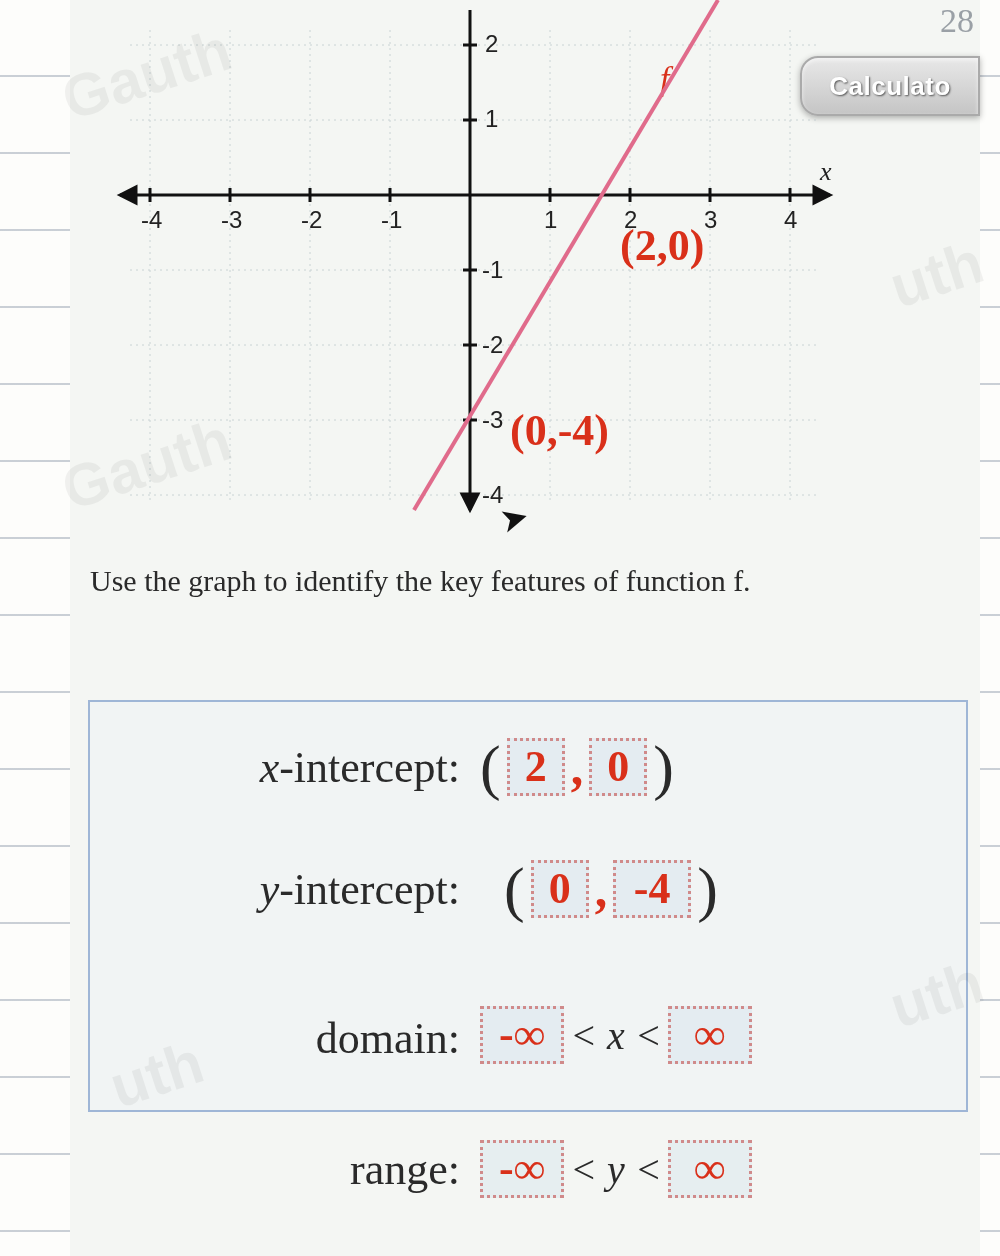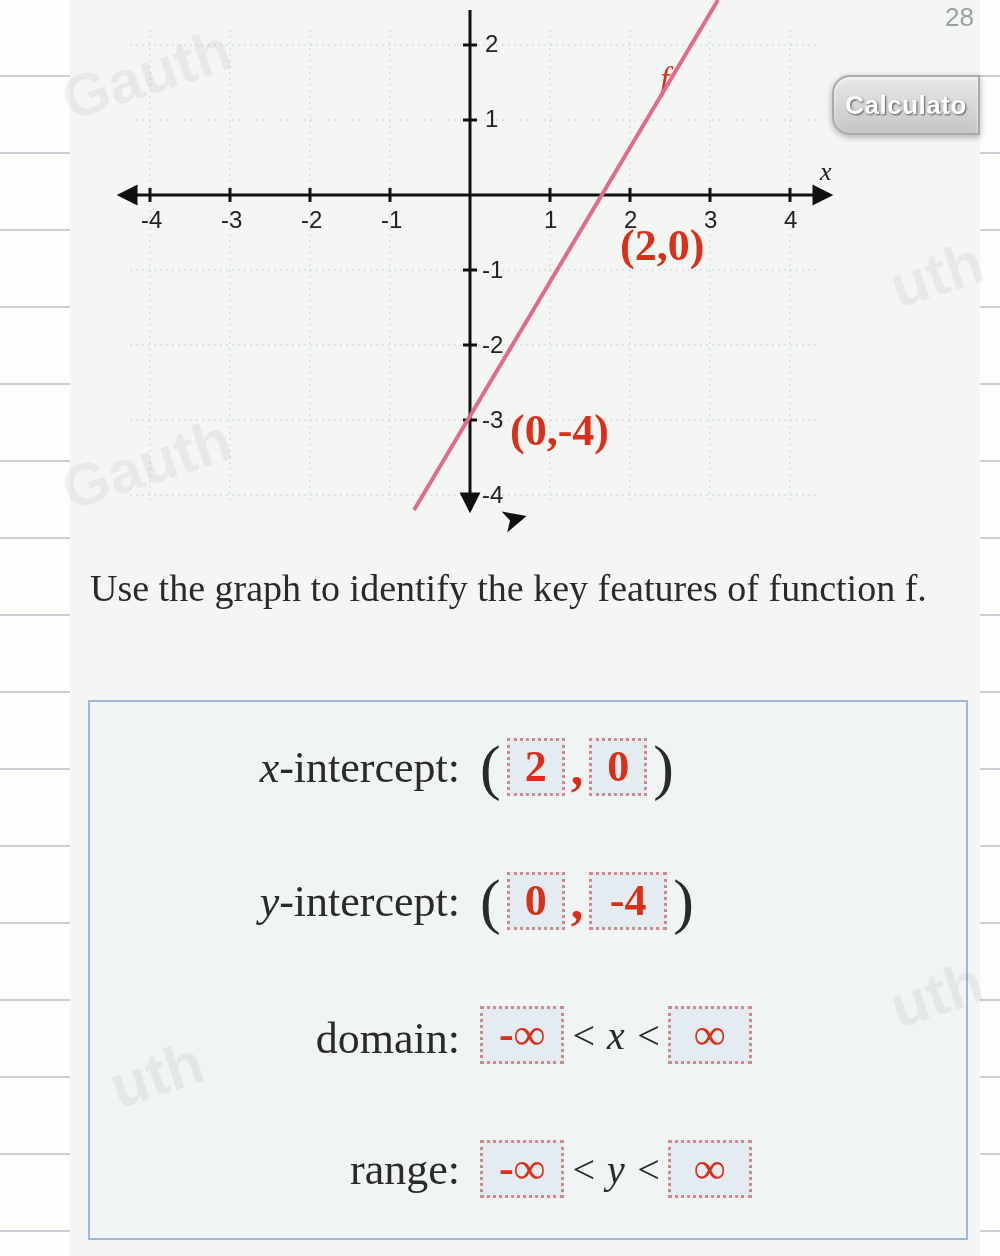--- a/index.html
+++ b/index.html
@@ -26,27 +26,27 @@
     position: absolute;
     left: 70px; top: 0;
     width: 910px; height: 1256px;
     background: #f4f6f3;
     padding: 0;
   }
   .page-num {
     position: absolute;
     right: 6px; top: 2px;
     color: #9aa0a6;
-    font-size: 26px;
-    font-family: Liberation Sans, sans-serif;
+    font-size: 34px;
+    font-family: Liberation Serif, serif;
   }
   .calc-btn {
     position: absolute;
-    right: 0px; top: 75px;
-    width: 148px; height: 60px;
+    right: 0px; top: 56px;
+    width: 180px; height: 60px;
     border-radius: 18px 0 0 18px;
     background: linear-gradient(#e8e8e8,#c5c5c5);
     border: 2px solid #aaa;
     box-shadow: 0 2px 6px rgba(0,0,0,0.3), inset 0 2px 4px rgba(255,255,255,0.6);
     color: #fff;
     text-shadow: 1px 1px 2px #555;
     font: 700 26px Arial, sans-serif;
     display: flex; align-items: center; justify-content: center;
     letter-spacing: 0.5px;
   }
@@ -54,27 +54,27 @@
   .graph {
     position: absolute;
     left: 20px; top: 0;
     width: 760px; height: 520px;
   }
   .instr {
     position: absolute;
     left: 20px; top: 552px;
     width: 880px;
     color: #2a2a2a;
-    font-size: 38px;
+    font-size: 30px;
     line-height: 1.9;
   }
   .answer-box {
     position: absolute;
     left: 18px; top: 700px;
-    width: 880px; height: 540px;
+    width: 880px; height: 412px;
     border: 2px solid #9fb6d6;
     background: rgba(230,238,248,0.25);
   }
   .row {
     position: absolute;
     left: 0; width: 100%;
     display: flex; align-items: center;
     font-size: 44px;
     color: #2a2a2a;
   }
@@ -206,21 +206,21 @@
       <div class="lbl"><span class="var">x</span><span>-intercept:</span></div>
       <div class="val">
         <span class="paren">(</span>
         <span class="slot hand">2</span>
         <span class="hand" style="font-size:50px;">,</span>
         <span class="slot hand">0</span>
         <span class="paren">)</span>
       </div>
     </div>
 
-    <div class="row" style="top:170px;">
+    <div class="row" style="top:158px;gap:24px;">
       <div class="lbl"><span class="var">y</span><span>-intercept:</span></div>
       <div class="val">
         <span class="paren">(</span>
         <span class="slot hand">0</span>
         <span class="hand" style="font-size:50px;">,</span>
         <span class="slot hand" style="min-width:78px;">-4</span>
         <span class="paren">)</span>
       </div>
     </div>
 

